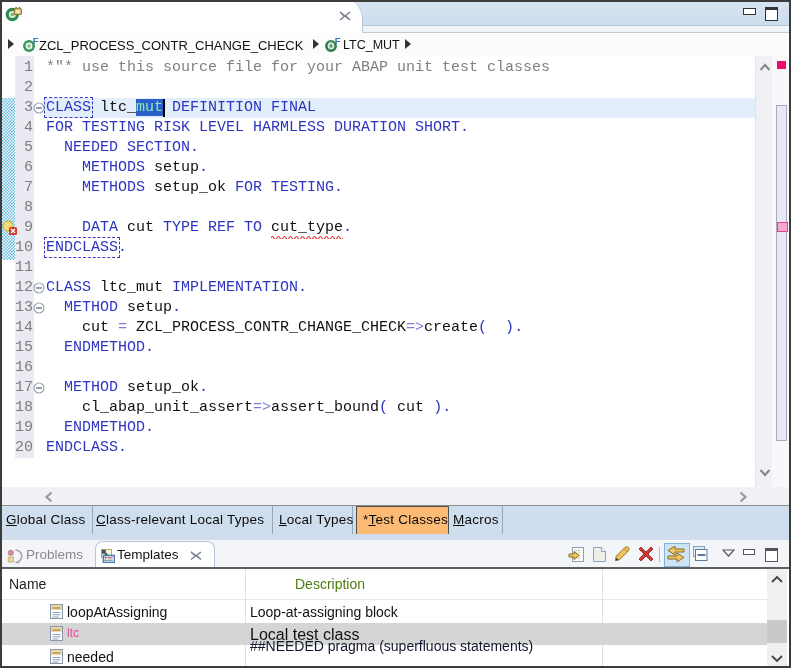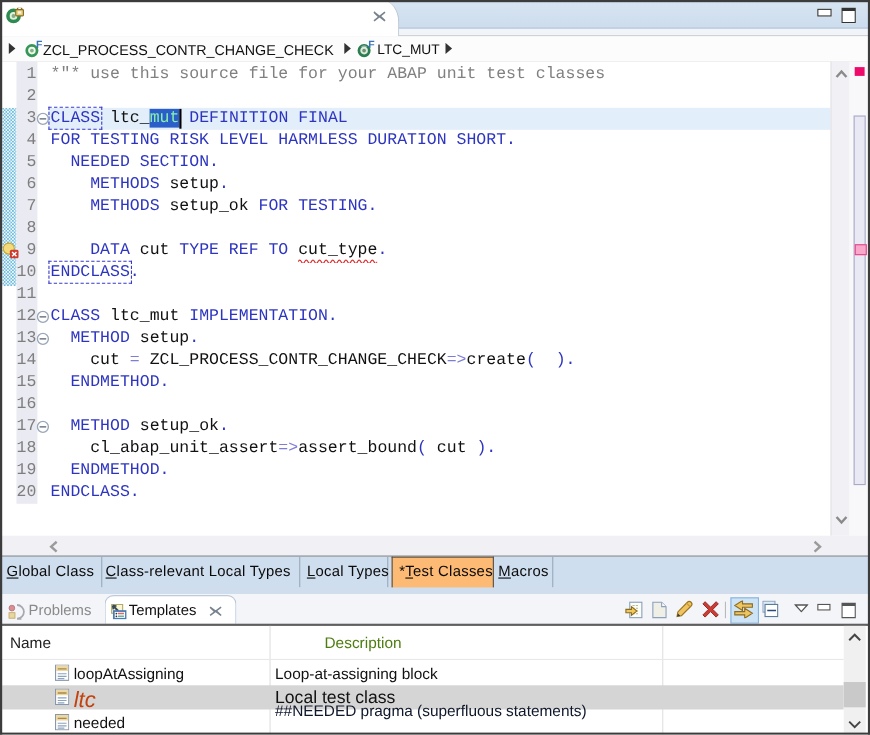--- a/index.html
+++ b/index.html
@@ -293,21 +293,21 @@
           <path d="M2.5 8.5 h8 M2.5 10.8 h8 M2.5 13 h6" stroke="#8aa3c0" stroke-width="1.1"></path>
         </svg></div>
     <div class="abs" style="left:67px;top:35px;font-size:14px;color:#111;">loopAtAssigning</div>
     <div class="abs" style="left:250px;top:35px;font-size:14px;color:#111;">Loop-at-assigning block</div>
     <div class="abs" style="left:50px;top:57px;width:13px;height:15px;"><svg width="13" height="15">
           <rect x="0.5" y="0.5" width="12" height="14" fill="#fdfdfd" stroke="#8a97a8"></rect>
           <rect x="1" y="1" width="11" height="5" fill="#ecd8a6"></rect>
           <path d="M2.5 4 h8" stroke="#ab8a42" stroke-width="1.2"></path>
           <path d="M2.5 8.5 h8 M2.5 10.8 h8 M2.5 13 h6" stroke="#8aa3c0" stroke-width="1.1"></path>
         </svg></div>
-    <div class="abs" style="left:67px;top:57px;font-size:20px;color:#c2410c;font-style:italic;">ltc</div>
+    <div class="abs" style="left:67px;top:57px;font-size:12px;color:#ec4899;">ltc</div>
     <div class="abs" style="left:250px;top:57px;font-size:16px;color:#111;">Local test class</div>
     <div class="abs" style="left:50px;top:80px;width:13px;height:15px;"><svg width="13" height="15">
           <rect x="0.5" y="0.5" width="12" height="14" fill="#fdfdfd" stroke="#8a97a8"></rect>
           <rect x="1" y="1" width="11" height="5" fill="#ecd8a6"></rect>
           <path d="M2.5 4 h8" stroke="#ab8a42" stroke-width="1.2"></path>
           <path d="M2.5 8.5 h8 M2.5 10.8 h8 M2.5 13 h6" stroke="#8aa3c0" stroke-width="1.1"></path>
         </svg></div>
     <div class="abs" style="left:67px;top:80px;font-size:14px;color:#111;">needed</div>
     <div class="abs" style="left:250px;top:69px;font-size:14px;color:#0f172a;">##NEEDED pragma (superfluous statements)</div>
 

